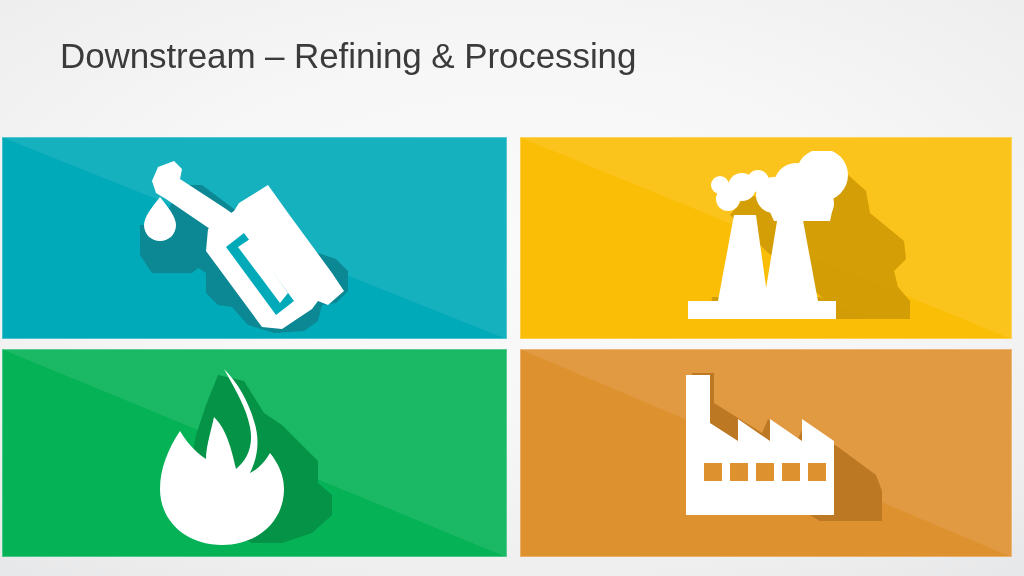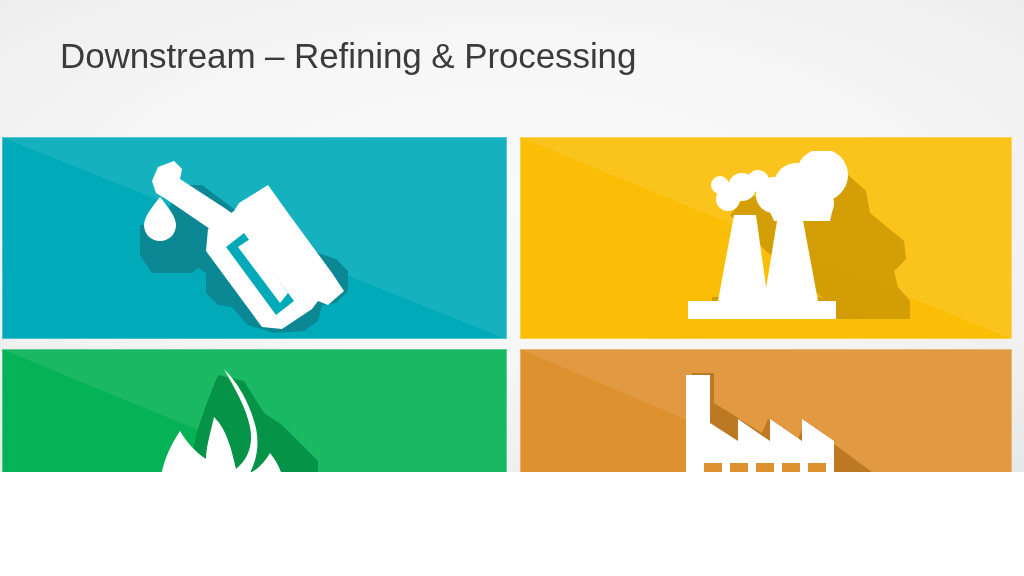--- a/index.html
+++ b/index.html
@@ -10,21 +10,21 @@
     width: 1024px;
     height: 576px;
     overflow: hidden;
     font-family: "Liberation Sans", sans-serif;
     background: #ffffff;
   }
 
   #slide {
     position: relative;
     width: 1024px;
-    height: 472px;
+    height: 576px;
     background:
       radial-gradient(ellipse 90% 80% at 50% 42%, #fafafa 0%, #f7f7f7 38%, #efeff0 72%, #e3e4e5 100%);
     overflow: hidden;
   }
 
   
   #title-block {
     position: absolute;
     left: 60px;
     top: 30px;

